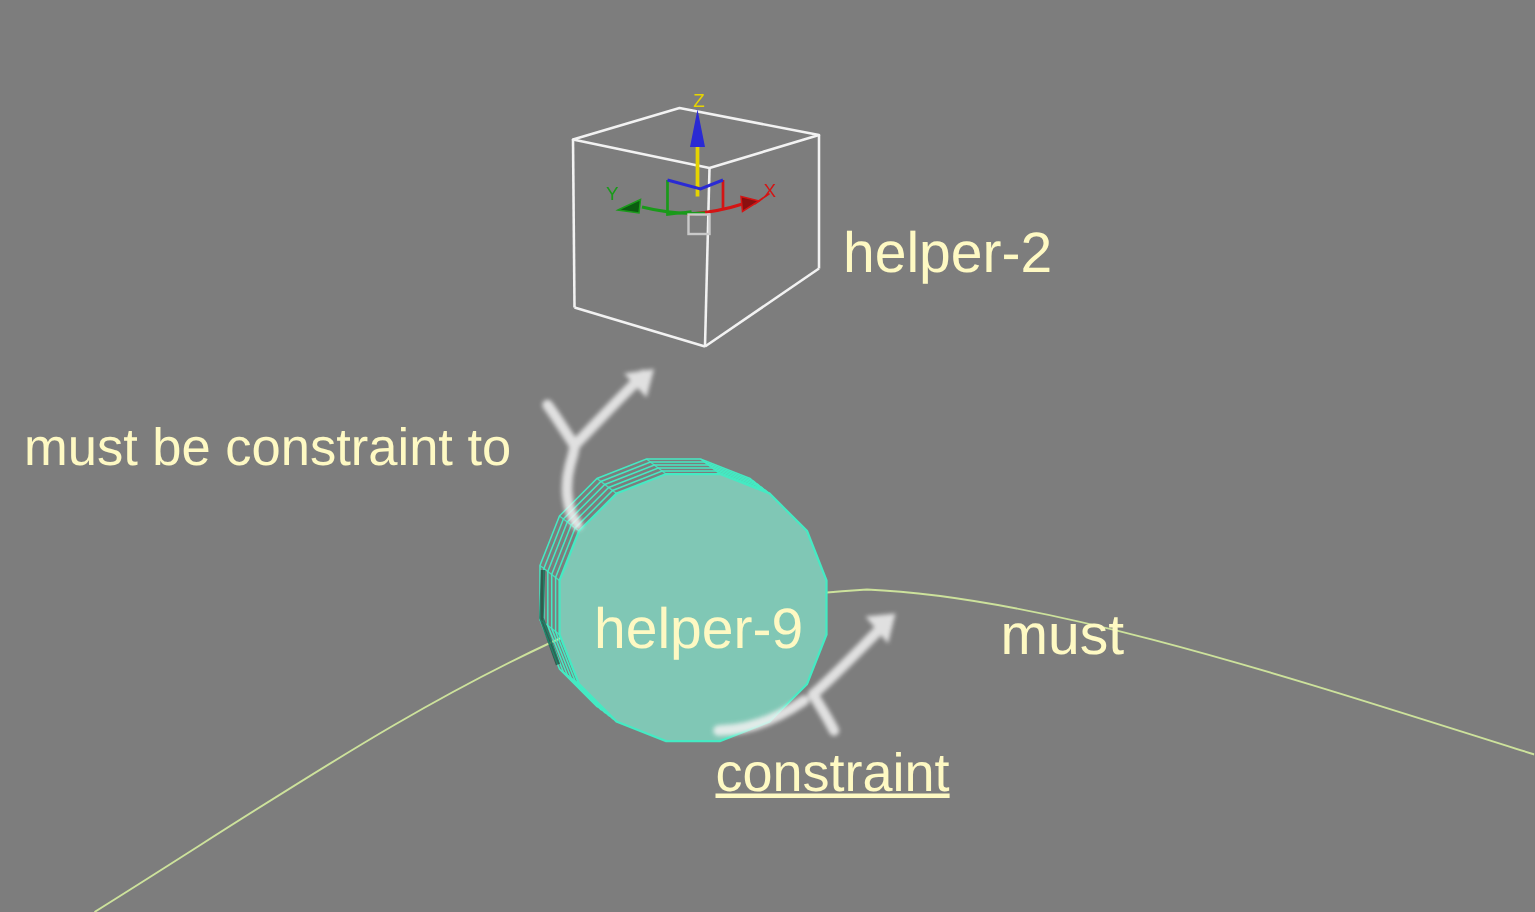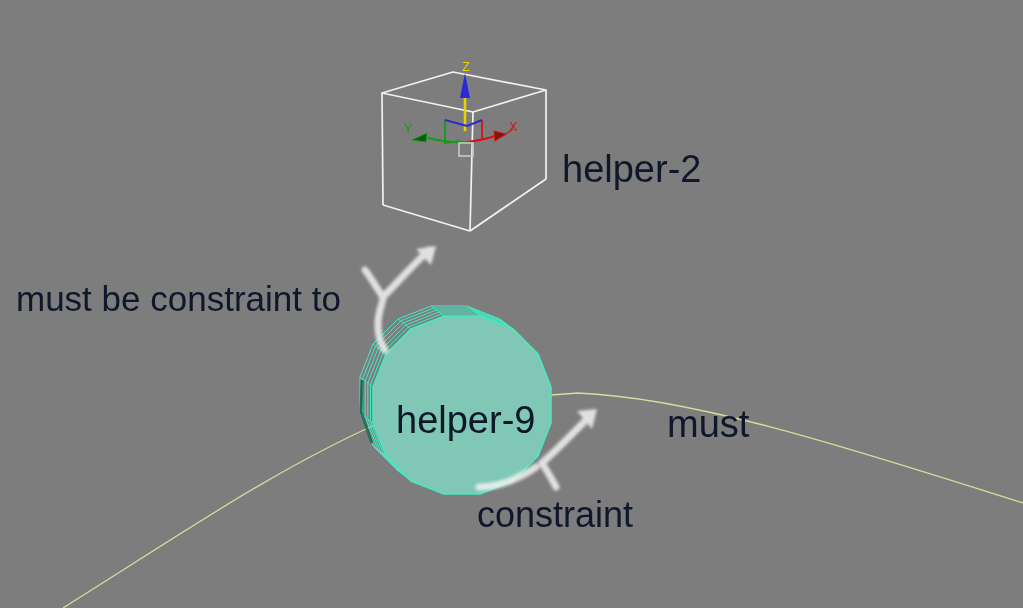--- a/index.html
+++ b/index.html
@@ -15,31 +15,31 @@
     overflow: hidden;
     background: #7d7d7d;
   }
   .stage svg {
     position: absolute;
     left: 0;
     top: 0;
   }
   .label {
     position: absolute;
-    color: #0f172a;
+    color: #fef9c3;
     line-height: 1;
     white-space: nowrap;
     user-select: none;
     text-align: center;
   }
   .lbl-mustbe     { left: 16px;  top: 250px; font-size: 35px; margin-top: 31px; }
   .lbl-helper2    { left: 562px; top: 150px; font-size: 38px; }
   .lbl-helper1    { left: 396px; top: 401px; font-size: 38px; }
   .lbl-path       { left: 667px; top: 405px; font-size: 38px; }
-  .lbl-constraint { left: 477px; top: 497px; font-size: 36px; }
+  .lbl-constraint { left: 477px; top: 497px; font-size: 36px; text-decoration: underline; }
   .axis-label { font-family: "Liberation Sans", sans-serif; font-size: 12.5px; }
 </style>
 </head>
 <body>
 
 <div class="stage">
 
   <svg width="1023" height="608" viewBox="0 0 1023 608">
     <defs>
       <filter id="soft" x="-30%" y="-30%" width="160%" height="160%">

